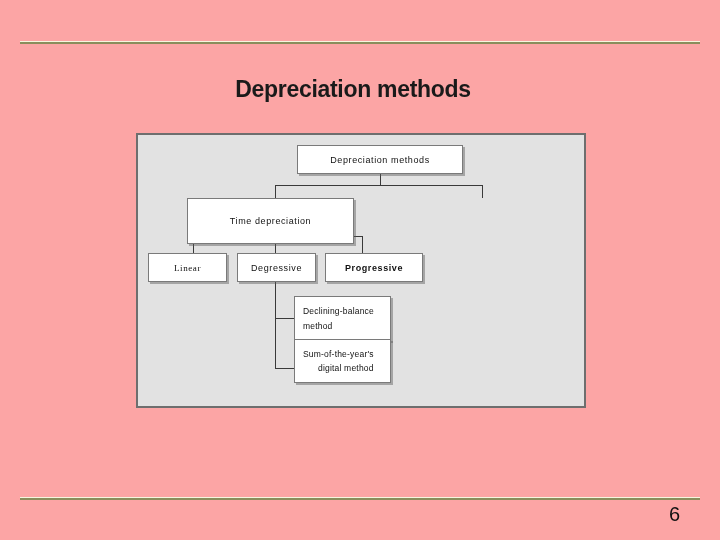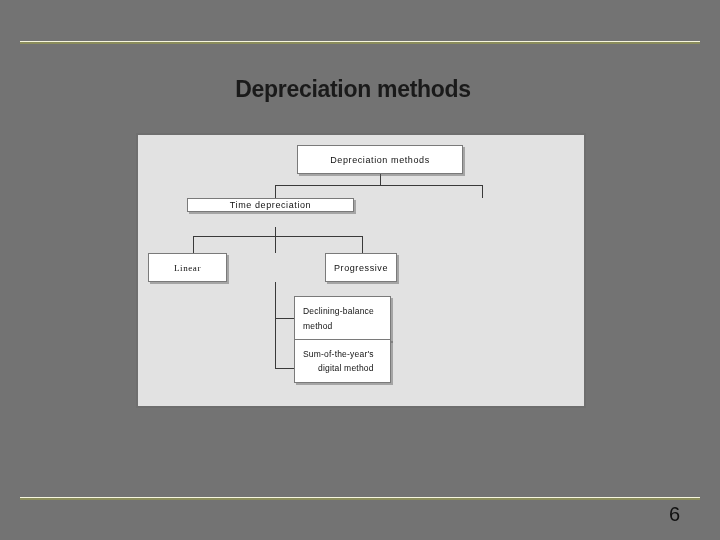--- a/index.html
+++ b/index.html
@@ -1,20 +1,20 @@
 <!DOCTYPE html>
 <html><head>
 <meta charset="utf-8">
 <style>
   html, body { margin: 0; padding: 0; background: #ffffff; }
   .slide {
     position: relative;
     width: 720px;
     height: 540px;
-    background: #737373;
+    background: #fca5a5;
     font-family: "Liberation Sans", sans-serif;
     overflow: hidden;
   }
   .rule {
     position: absolute;
     left: 20px;
     width: 680px;
     height: 2px;
     background: #8b8d5c;
     border-top: 1px solid #f6f6df;
@@ -59,25 +59,25 @@
   .node .lbl { white-space: pre-line; }
   .node.multiline {
     justify-content: flex-start;
     text-align: left;
     padding: 0 8px;
     font-size: 8.5px;
     letter-spacing: 0.2px;
     line-height: 1.7;
   }
   .node.root        { left: 297px; top: 145px; width: 166px; height: 29px; }
-  .node.time        { left: 187px; top: 198px; width: 167px; height: 14px; }
+  .node.time        { left: 187px; top: 198px; width: 167px; height: 46px; }
   .node.unit        { left: 407px; top: 198px; width: 167px; height: 29px; }
   .node.linear      { left: 148px; top: 253px; width: 79px;  height: 29px; font-family: Liberation Serif, serif; }
   .node.degressive  { left: 237px; top: 253px; width: 79px;  height: 29px; }
-  .node.progressive { left: 325px; top: 253px; width: 72px;  height: 29px; }
+  .node.progressive { left: 325px; top: 253px; width: 98px;  height: 29px; font-weight: bold; }
   .node.declining   { left: 294px; top: 296px; width: 97px;  height: 45px; }
   .node.sum         { left: 294px; top: 339px; width: 97px;  height: 44px; text-align: right; }
   .conn {
     position: absolute;
     background: #3a3a3a;
   }
   
   .c-v1 { left: 380px; top: 174px; width: 1px;   height: 11px; }
   .c-h1 { left: 275px; top: 185px; width: 208px; height: 1px;  }
   .c-v2 { left: 275px; top: 185px; width: 1px;   height: 13px; }
@@ -126,20 +126,23 @@
 
   <div class="node root">
     <span class="lbl">Depreciation methods</span>
   </div>
   <div class="node time">
     <span class="lbl">Time depreciation</span>
   </div>
   <div class="node linear">
     <span class="lbl">Linear</span>
   </div>
+  <div class="node degressive">
+    <span class="lbl">Degressive</span>
+  </div>
   <div class="node progressive">
     <span class="lbl">Progressive</span>
   </div>
   <div class="node declining multiline">
     <span class="lbl">Declining-balance
 method</span>
   </div>
   <div class="node sum multiline">
     <span class="lbl">Sum-of-the-year's
 digital method</span>

